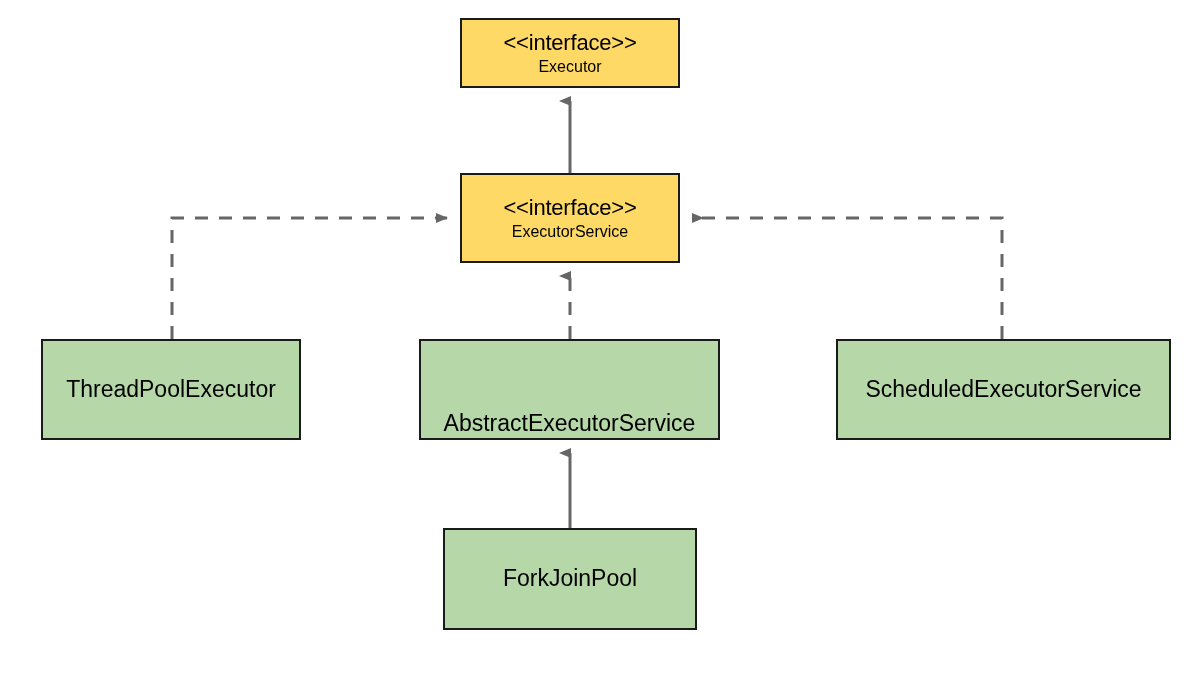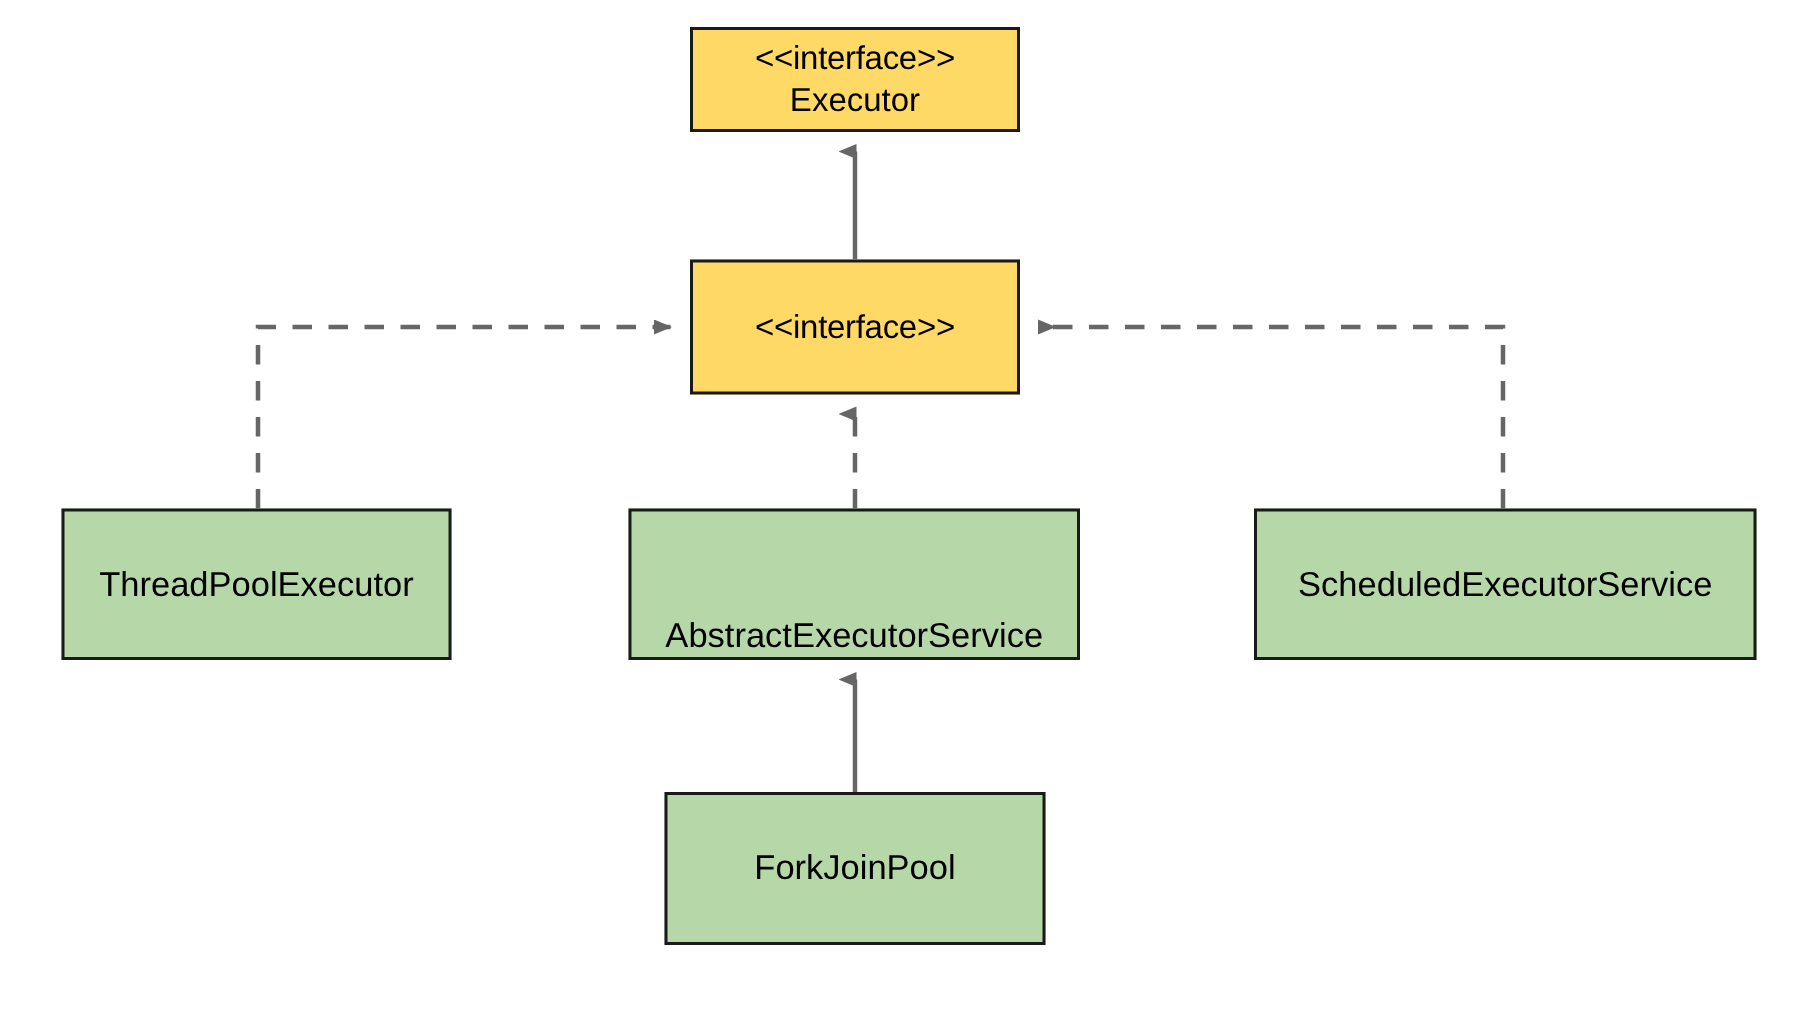--- a/index.html
+++ b/index.html
@@ -45,21 +45,21 @@
   }
   .uml-node.klass {
     background: #b6d7a8;
   }
   .node-stereotype {
     font-size: 22px;
     letter-spacing: -0.2px;
     white-space: nowrap;
   }
   .node-title {
-    font-size: 22px;
+    font-size: 16px;
     white-space: nowrap;
   }
   .uml-node.klass .node-title {
     font-size: 23px;
   }
 </style>
 </head>
 <body>
 
 <div id="diagram-canvas">
@@ -88,20 +88,21 @@
     <path d="M570,528 L570,453" fill="none" stroke="#666666" stroke-width="3" marker-end="url(#arrow-up)"></path>
   </svg>
 
   <div class="uml-node interface" style="left:460px; top:18px; width:220px; height:70px;">
     <div class="node-stereotype">&lt;&lt;interface&gt;&gt;</div>
     <div class="node-title">Executor</div>
   </div>
 
   <div class="uml-node interface" style="left:460px; top:173px; width:220px; height:90px;">
     <div class="node-stereotype">&lt;&lt;interface&gt;&gt;</div>
+    <div class="node-title">ExecutorService</div>
   </div>
 
   <div class="uml-node klass" style="left:41px; top:339px; width:260px; height:101px;">
     <div class="node-title">ThreadPoolExecutor</div>
   </div>
 
   <div class="uml-node klass" style="left:419px; top:339px; width:301px; height:101px;justify-content:flex-end;">
     <div class="node-title">AbstractExecutorService</div>
   </div>
 

